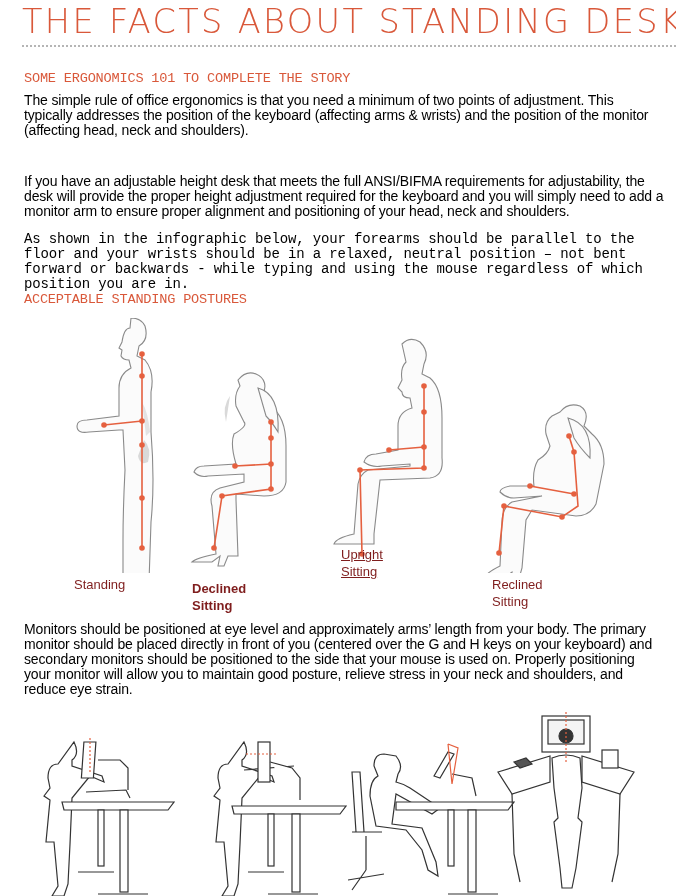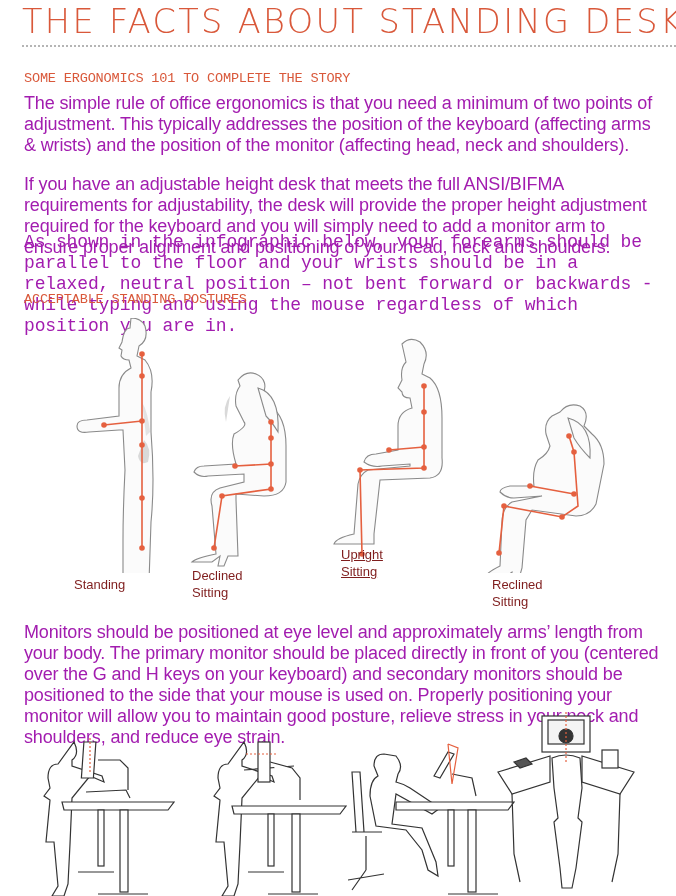--- a/index.html
+++ b/index.html
@@ -13,21 +13,21 @@
   .title-rule {
     position: absolute; left: 22px; top: 45px; width: 654px; height: 0;
     border-top: 2px dotted #b5b5b5;
   }
   .h2 {
     position: absolute; left: 24px; font-size: 13.6px; color: #d9583a;
     font-family: Liberation Mono, monospace; letter-spacing: -0.2px; white-space: nowrap;
   }
   .para {
     position: absolute; left: 24px; width: 640px;
-    font-size: 18px; line-height: 21px; color: #a21caf;
+    font-size: 14px; line-height: 15px; color: #000000;
     font-family: "Liberation Sans", sans-serif; letter-spacing: -0.15px; margin: 0;
   }
   .figure { position: absolute; }
   .caption {
     position: absolute; font-size: 13px; line-height: 17px; color: #7f1d1d;
     font-family: "Liberation Sans", sans-serif; width: 110px;
   }
 </style>
 </head>
 <body>
@@ -106,21 +106,21 @@
     <circle cx="502" cy="199" r="2"></circle>
       <circle cx="444" cy="188" r="2"></circle>
       <circle cx="439" cy="235" r="2"></circle>
       <circle cx="470" cy="168" r="2"></circle>
   </g>
 </svg>
 
 <div class="caption" style="left:74px;top:576px;">
   <div>Standing</div>
 </div>
-<div class="caption" style="left:192px;top:567px;">
+<div class="caption" style="left:192px;top:580px;font-weight:bold;">
   <div>Declined</div>
   <div>Sitting</div>
 </div>
 <div class="caption" style="left:341px;top:546px;text-decoration:underline;">
   <div>Upright</div>
   <div>Sitting</div>
 </div>
 <div class="caption" style="left:492px;top:576px;">
   <div>Reclined</div>
   <div>Sitting</div>

